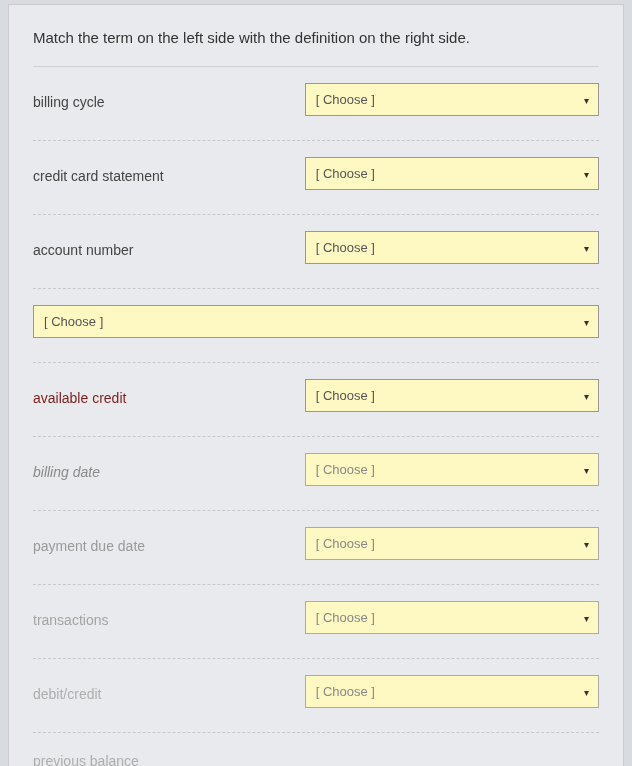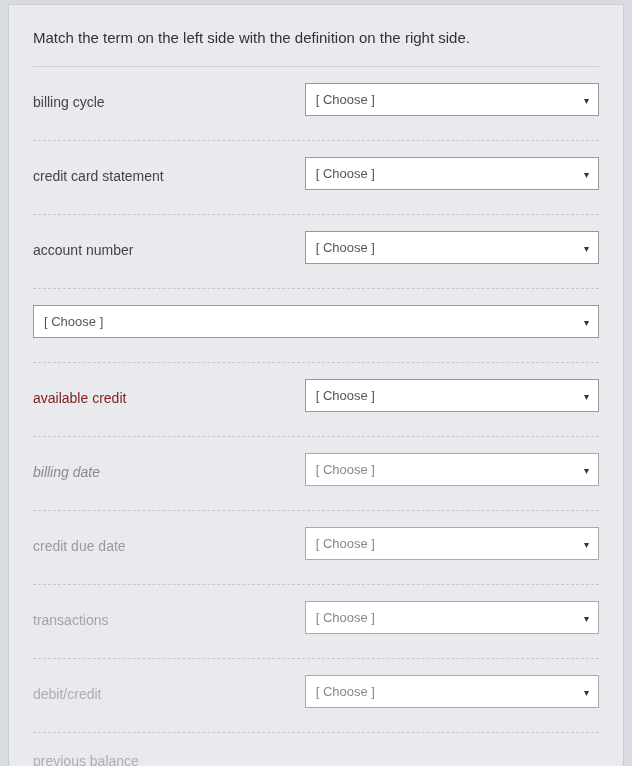--- a/index.html
+++ b/index.html
@@ -44,21 +44,21 @@
     }
     .select-wrap {
       flex: 1;
       position: relative;
     }
     select {
       width: 100%;
       padding: 8px 28px 8px 10px;
       font-size: 13px;
       color: #555;
-      background: #ffffff;
+      background: #fef9c3;
       border: 1px solid #999;
       appearance: none;
       -webkit-appearance: none;
       -moz-appearance: none;
       cursor: pointer;
     }
     .chevron {
       position: absolute;
       right: 10px;
       top: 50%;
@@ -135,21 +135,21 @@
     <div class="term">billing date</div>
     <div class="select-wrap">
       <select>
         <option>[ Choose ]</option>
       </select>
       <span class="chevron">▾</span>
     </div>
   </div>
 
   <div class="row fade-4">
-    <div class="term">credit due date</div>
+    <div class="term">payment due date</div>
     <div class="select-wrap">
       <select>
         <option>[ Choose ]</option>
       </select>
       <span class="chevron">▾</span>
     </div>
   </div>
 
   <div class="row fade-5">
     <div class="term">transactions</div>

